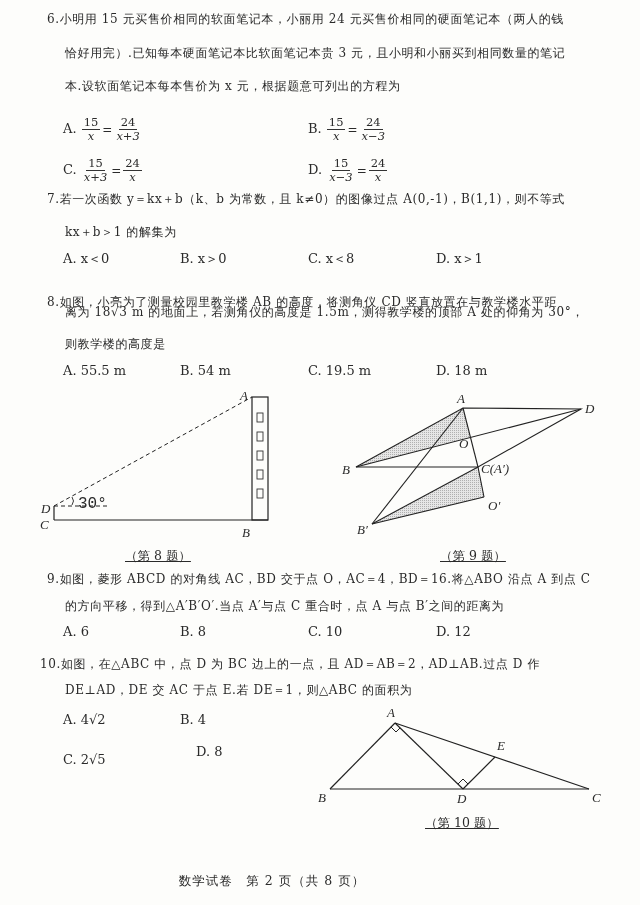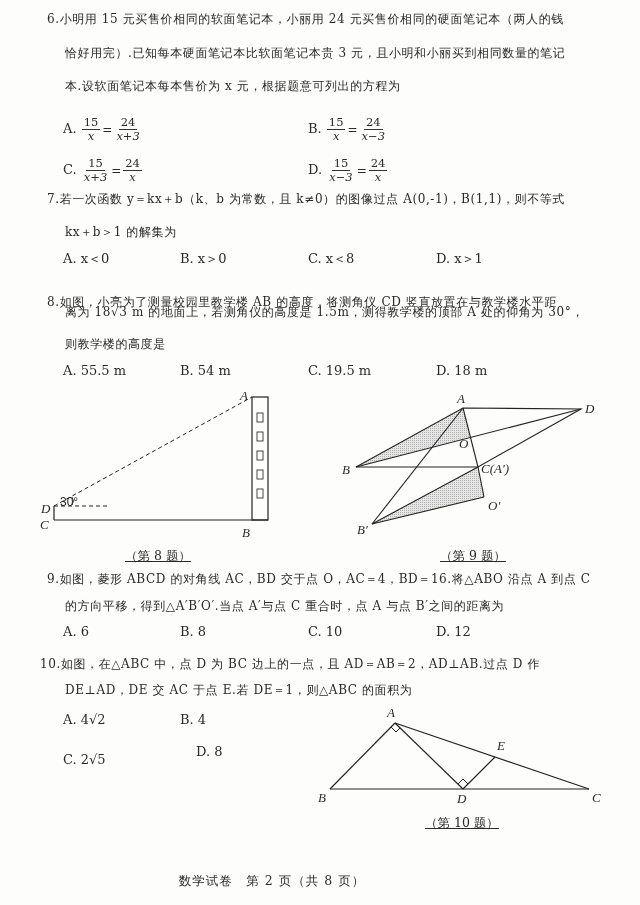--- a/index.html
+++ b/index.html
@@ -137,21 +137,21 @@
     <line x1="463" y1="789" x2="495" y2="757" stroke="#222" stroke-width="1.2"></line>
     <polyline points="391,727 396,732 400,728" fill="none" stroke="#222" stroke-width="1"></polyline>
     <polyline points="458,784 463,779 468,784" fill="none" stroke="#222" stroke-width="1"></polyline>
   </g>
 </svg>
 
 <div style="position:absolute; left:240px; top:385px;" class="lblwrap"><span style="font-family:'Liberation Serif',serif; font-style:italic; font-size:13px;">A</span></div>
 <div style="position:absolute; left:242px; top:522px;"><span style="font-family:'Liberation Serif',serif; font-style:italic; font-size:13px;">B</span></div>
 <div style="position:absolute; left:40px; top:514px;"><span style="font-family:'Liberation Serif',serif; font-style:italic; font-size:13px;">C</span></div>
 <div style="position:absolute; left:41px; top:498px;"><span style="font-family:'Liberation Serif',serif; font-style:italic; font-size:13px;">D</span></div>
-<div style="position:absolute; left:60px; top:495px; font-family:Liberation Sans, sans-serif; font-size:12px;">30°</div>
+<div style="position:absolute; left:78px; top:495px; font-family:Liberation Mono, monospace; font-size:16px;">30°</div>
 <div class="caption" style="top:548px; left:125px;">（第 8 题）</div>
 
 <div style="position:absolute; left:457px; top:391px; font-family:'Liberation Serif',serif; font-style:italic; font-size:13px;">A</div>
 <div style="position:absolute; left:585px; top:401px; font-family:'Liberation Serif',serif; font-style:italic; font-size:13px;">D</div>
 <div style="position:absolute; left:342px; top:462px; font-family:'Liberation Serif',serif; font-style:italic; font-size:13px;">B</div>
 <div style="position:absolute; left:459px; top:436px; font-family:'Liberation Serif',serif; font-style:italic; font-size:13px;">O</div>
 <div style="position:absolute; left:481px; top:461px; font-family:'Liberation Serif',serif; font-style:italic; font-size:13px;">C(A′)</div>
 <div style="position:absolute; left:488px; top:498px; font-family:'Liberation Serif',serif; font-style:italic; font-size:13px;">O′</div>
 <div style="position:absolute; left:357px; top:522px; font-family:'Liberation Serif',serif; font-style:italic; font-size:13px;">B′</div>
 <div class="caption" style="top:548px; left:440px;">（第 9 题）</div>

